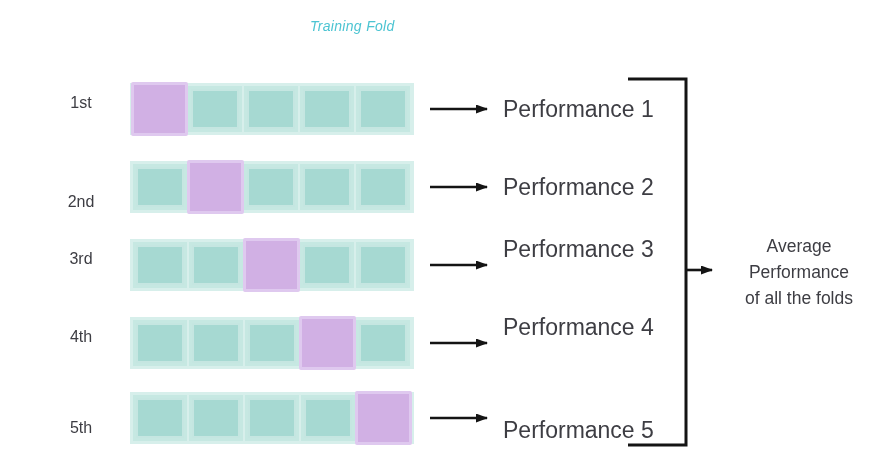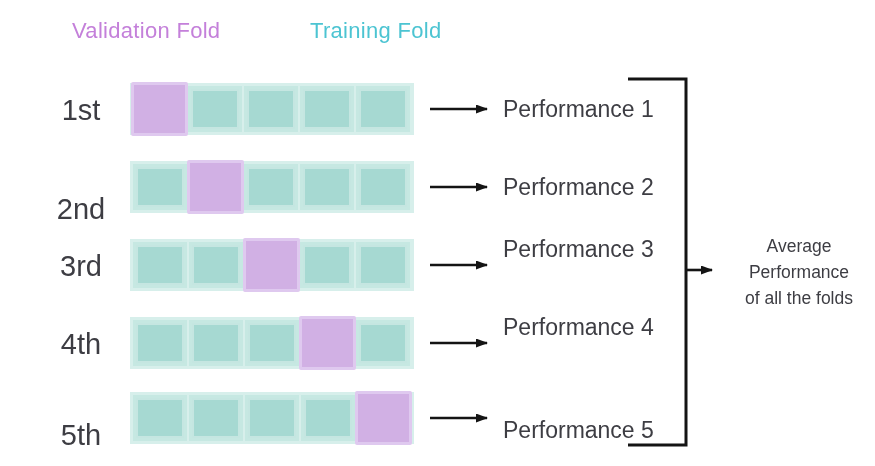--- a/index.html
+++ b/index.html
@@ -31,32 +31,33 @@
     font-size: 22px;
     font-weight: 300;
     letter-spacing: 0.3px;
     color: var(--validation-text);
     white-space: nowrap;
   }
   .legend-training {
     position: absolute;
     left: 310px;
     top: 18px;
-    font-size: 22px;
+    font-size: 14px;
     font-weight: 300;
     letter-spacing: 0.3px;
     color: var(--training-text);
     white-space: nowrap;
+    font-style: italic;
   }
   .fold-row-label {
     position: absolute;
     left: 48px;
     width: 66px;
     text-align: center;
-    font-size: 29px;
+    font-size: 16px;
     font-weight: 300;
     color: var(--dark-text);
     white-space: nowrap;
   }
   .fold-strip {
     position: absolute;
     left: 130px;
     width: 284px;
     height: 52px;
     background: var(--training-strip);
@@ -112,21 +113,20 @@
     font-weight: 300;
     line-height: 26px;
     color: var(--dark-text);
   }
 </style>
 </head>
 <body>
 
 <div class="canvas" style="--validation-text: #c480da; --training-text: #4cc4d2; --validation-fill: #d1b0e4; --validation-border: #dfc9ef; --training-fill: #a6d9d2; --training-border: #c6e8e2; --training-strip: #d7efeb; --dark-text: #3d3d43; --arrow-color: #141414;">
 
-  <span class="legend-validation">Validation Fold</span>
 
   <span class="legend-training">Training Fold</span>
 
   <div id="rows-layer">
       <div class="fold-row-label" style="top: 94px;">1st</div>
       <div class="fold-strip" style="top: 83px;">
         <div class="fold-cell validation"></div>
         <div class="fold-cell"></div>
         <div class="fold-cell"></div>
         <div class="fold-cell"></div>

